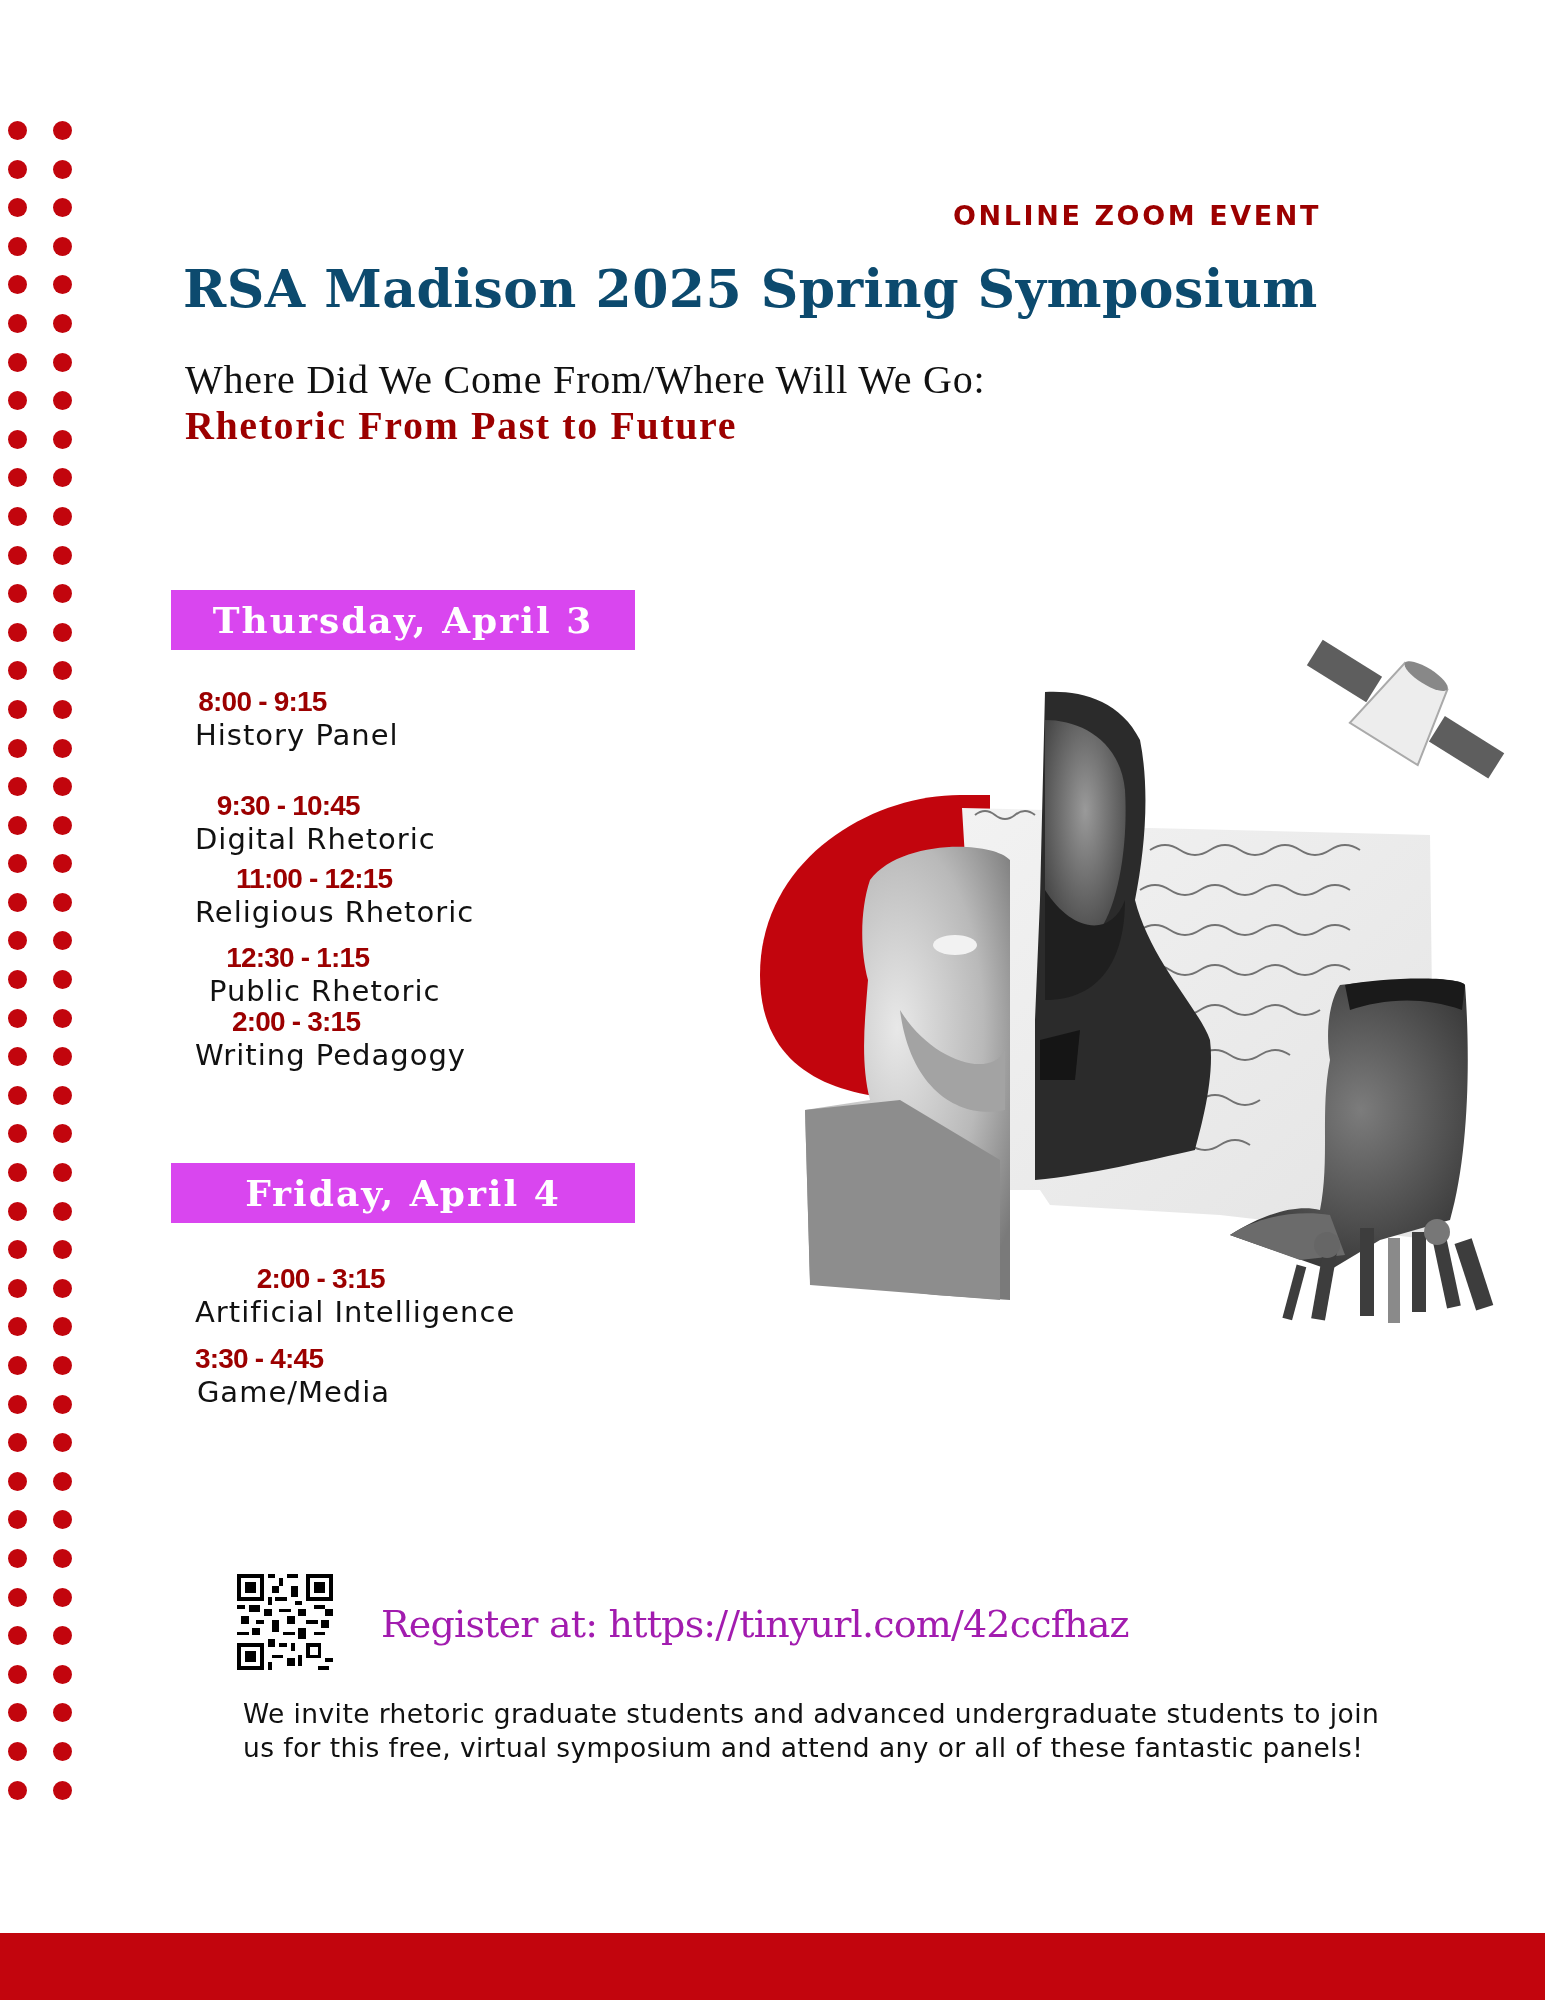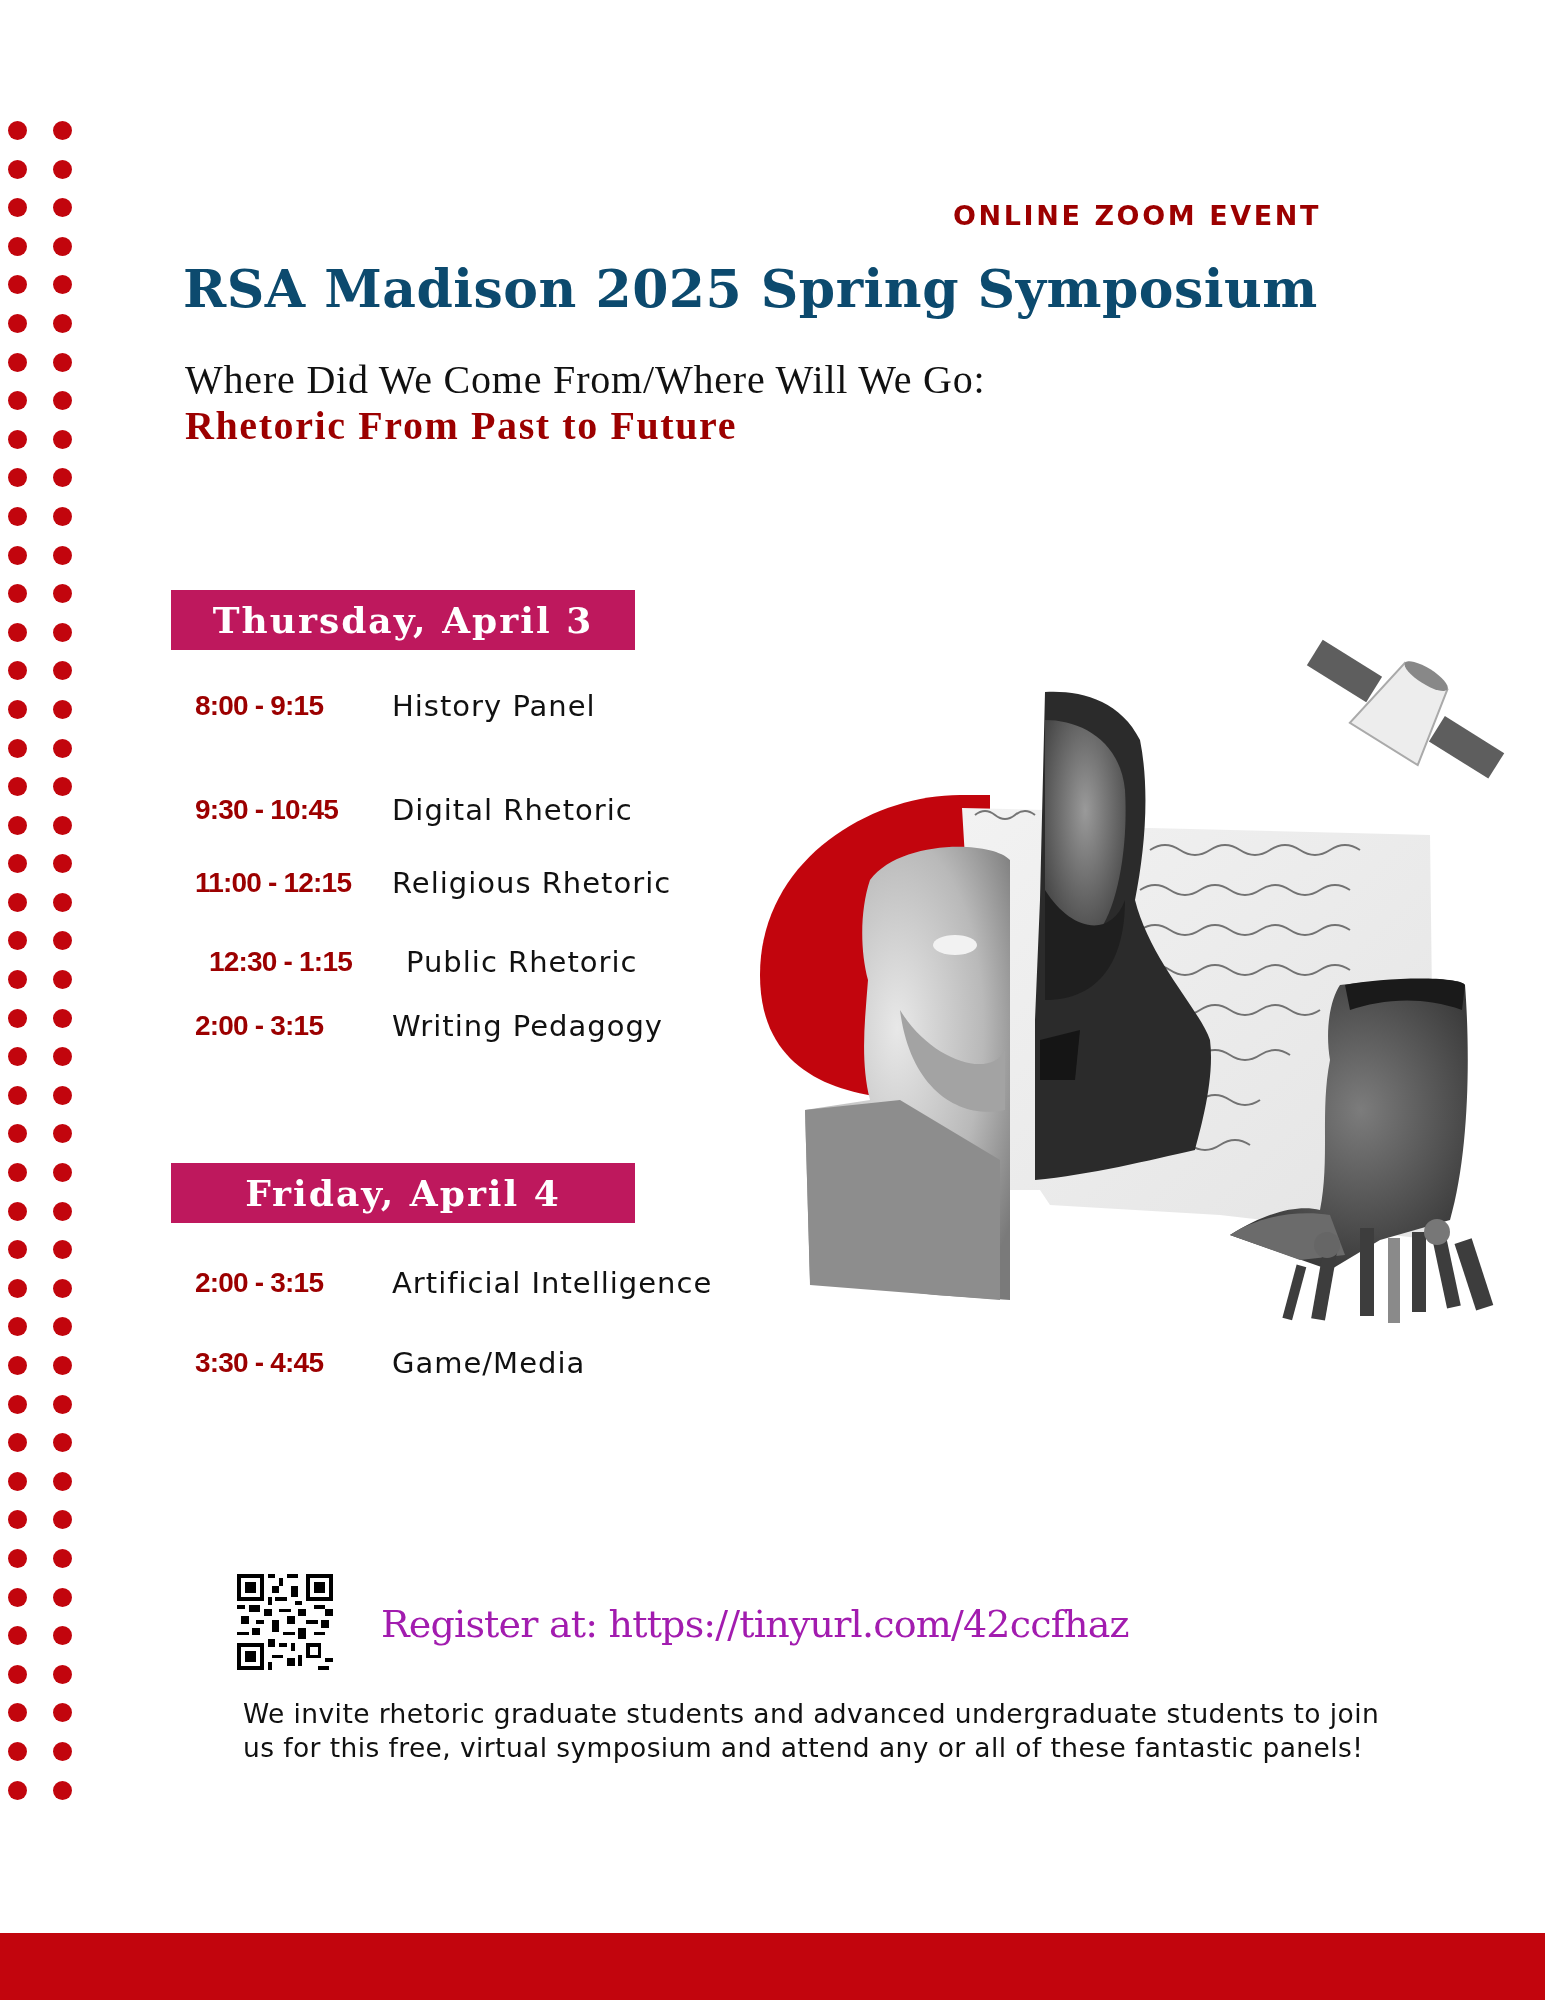--- a/index.html
+++ b/index.html
@@ -29,26 +29,26 @@
     position: absolute; left: 185px; top: 356px;
     font-family: "Liberation Serif", serif; font-size: 40px; color: #111; letter-spacing: 0.8px; white-space: nowrap;
   }
   .subtitle2 {
     position: absolute; left: 185px; top: 402px;
     font-family: "Liberation Serif", serif; font-weight: 700; font-size: 40px; color: #9c0000; letter-spacing: 1.6px; white-space: nowrap;
   }
 
   .day-banner {
     position: absolute; left: 171px; width: 464px; height: 60px;
-    background: #be185d; color: #fff;
+    background: #d946ef; color: #fff;
     font-family: "DejaVu Serif", serif; font-weight: 700; font-size: 36px; letter-spacing: 2px;
     display: flex; align-items: center; justify-content: center;
   }
   .sched { position: absolute; left: 195px; }
-  .row { position: absolute; left: 0; height: 40px; display: flex; align-items: center; white-space: nowrap; }
+  .row { position: absolute; left: 0; height: 40px; display: flex; align-items: center; white-space: nowrap; flex-direction: column; }
   .time { width: 197px; color: #9c0000; font-weight: 700; font-size: 28px; letter-spacing: -0.8px; }
   .event { color: #111; font-size: 29px; letter-spacing: 1px; font-family: "DejaVu Sans", sans-serif; }
 
   .qr { position: absolute; left: 237px; top: 1574px; width: 96px; height: 96px; }
   .register {
     position: absolute; left: 381px; top: 1602px;
     font-family: "DejaVu Serif", serif; font-size: 38px; color: #a21caf; white-space: nowrap; letter-spacing: -0.8px;
   }
   .invite {
     position: absolute; left: 195px; top: 1697px; width: 1160px;

